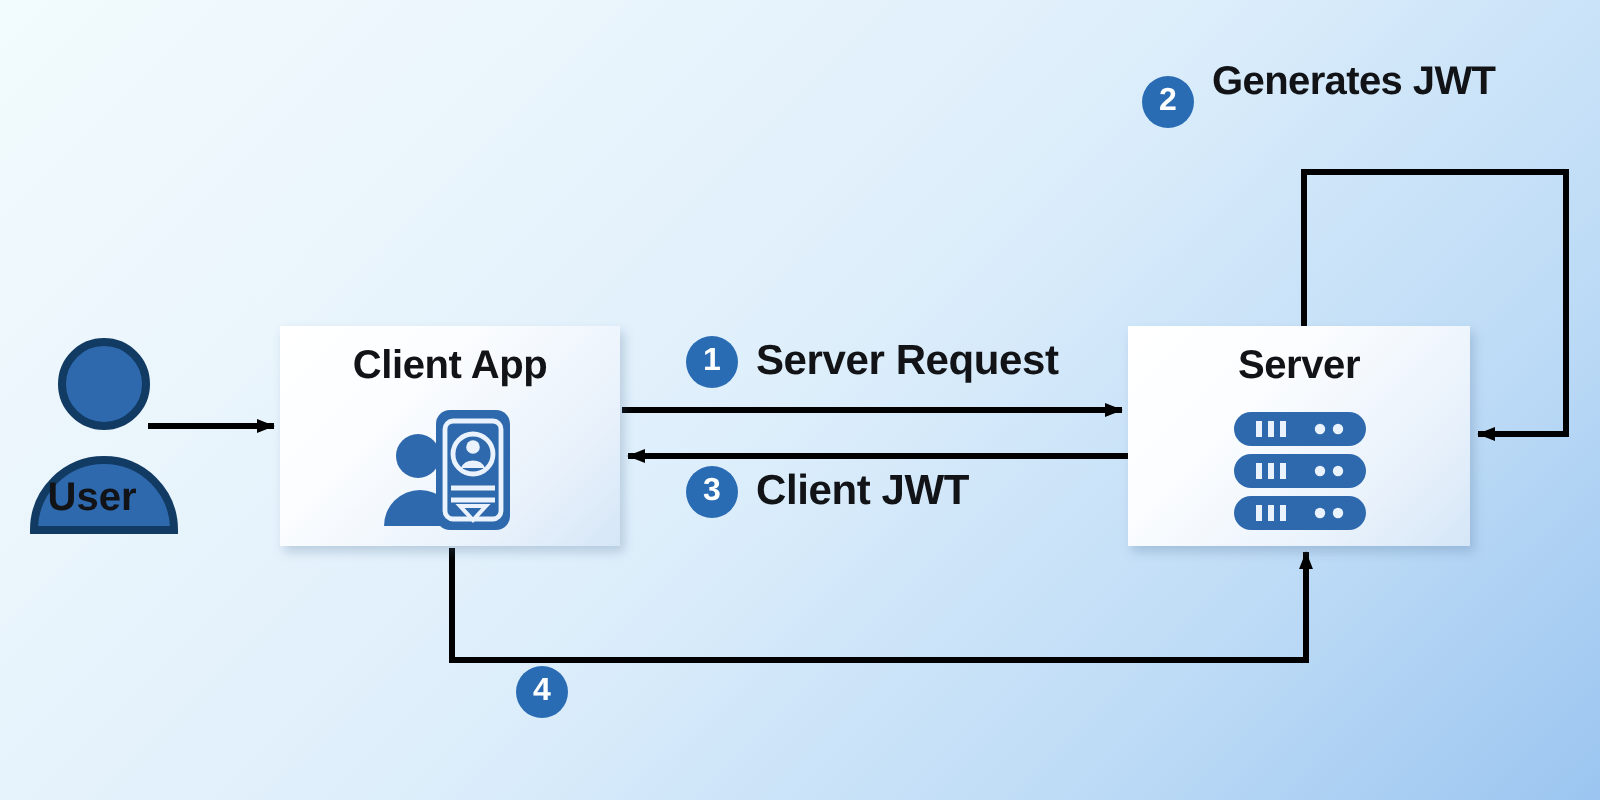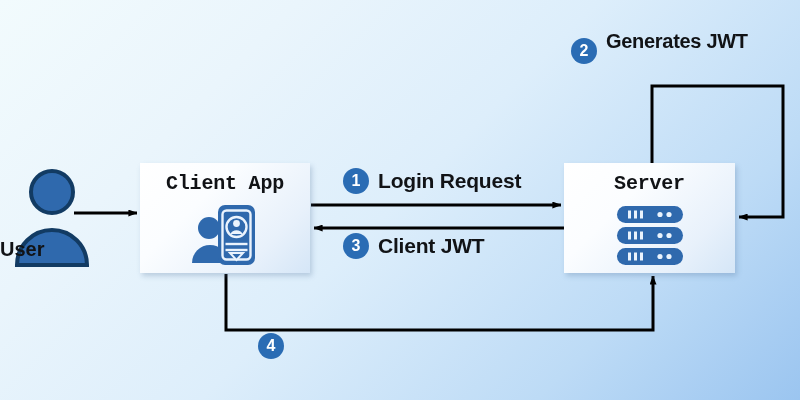--- a/index.html
+++ b/index.html
@@ -24,21 +24,20 @@
     top: 0;
     width: 800px;
     height: 400px;
   }
 
   
   .node-box {
     position: absolute;
     background: linear-gradient(135deg, #ffffff 0%, #fbfdff 35%, #e8f1fb 75%, #d5e6f7 100%);
     box-shadow: 2px 3px 5px rgba(80,110,150,0.28);
-    font-family: Liberation Mono, monospace;
   }
   .node-title {
     position: absolute;
     left: 0;
     right: 0;
     text-align: center;
     font-size: 20px;
     font-weight: bold;
     color: #111316;
     letter-spacing: -0.2px;
@@ -65,21 +64,21 @@
     left: 12px;
     top: 166px;
     width: 80px;
     height: 104px;
   }
   #user-label {
     position: absolute;
     left: 0;
     top: 238px;
     width: 92px;
-    text-align: left;
+    text-align: center;
     font-size: 20px;
     font-weight: bold;
     color: #111316;
   }
 
   
   .step-label {
     position: absolute;
     display: flex;
     align-items: center;
@@ -210,21 +209,21 @@
           <rect x="25" y="47.5" width="3" height="8"></rect>
           <circle cx="45" cy="51.5" r="2.6"></circle>
           <circle cx="54" cy="51.5" r="2.6"></circle>
         </g>
       </svg>
     </div>
   </div>
 
   <div id="step-1" class="step-label">
     <span class="badge">1</span>
-    <span class="step-text">Login Request</span>
+    <span class="step-text">Server Request</span>
   </div>
 
   <div id="step-3" class="step-label">
     <span class="badge">3</span>
     <span class="step-text">Client JWT</span>
   </div>
 
   <div id="step-4" class="step-label">
     <span class="badge">4</span>
   </div>

